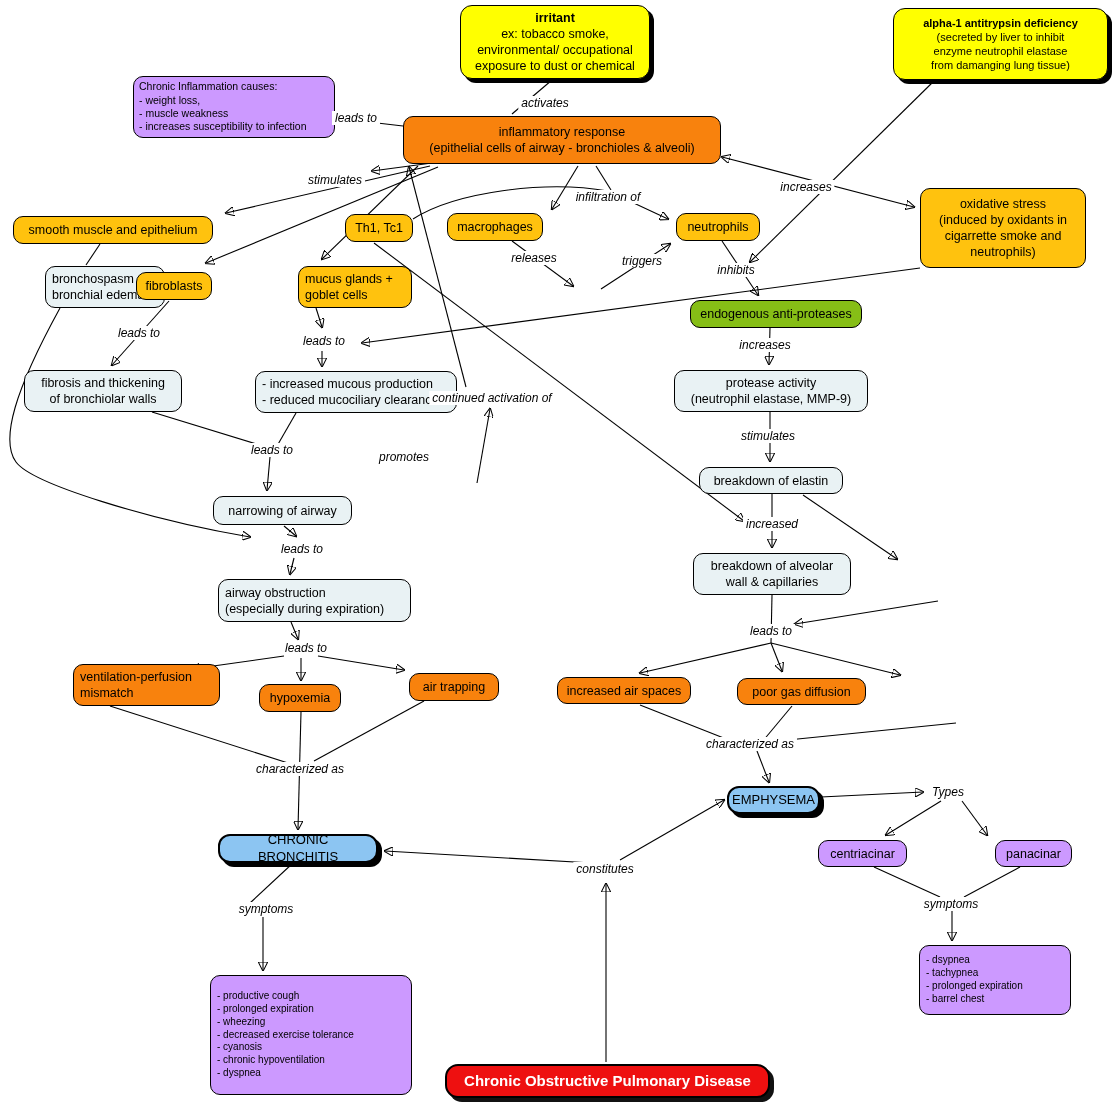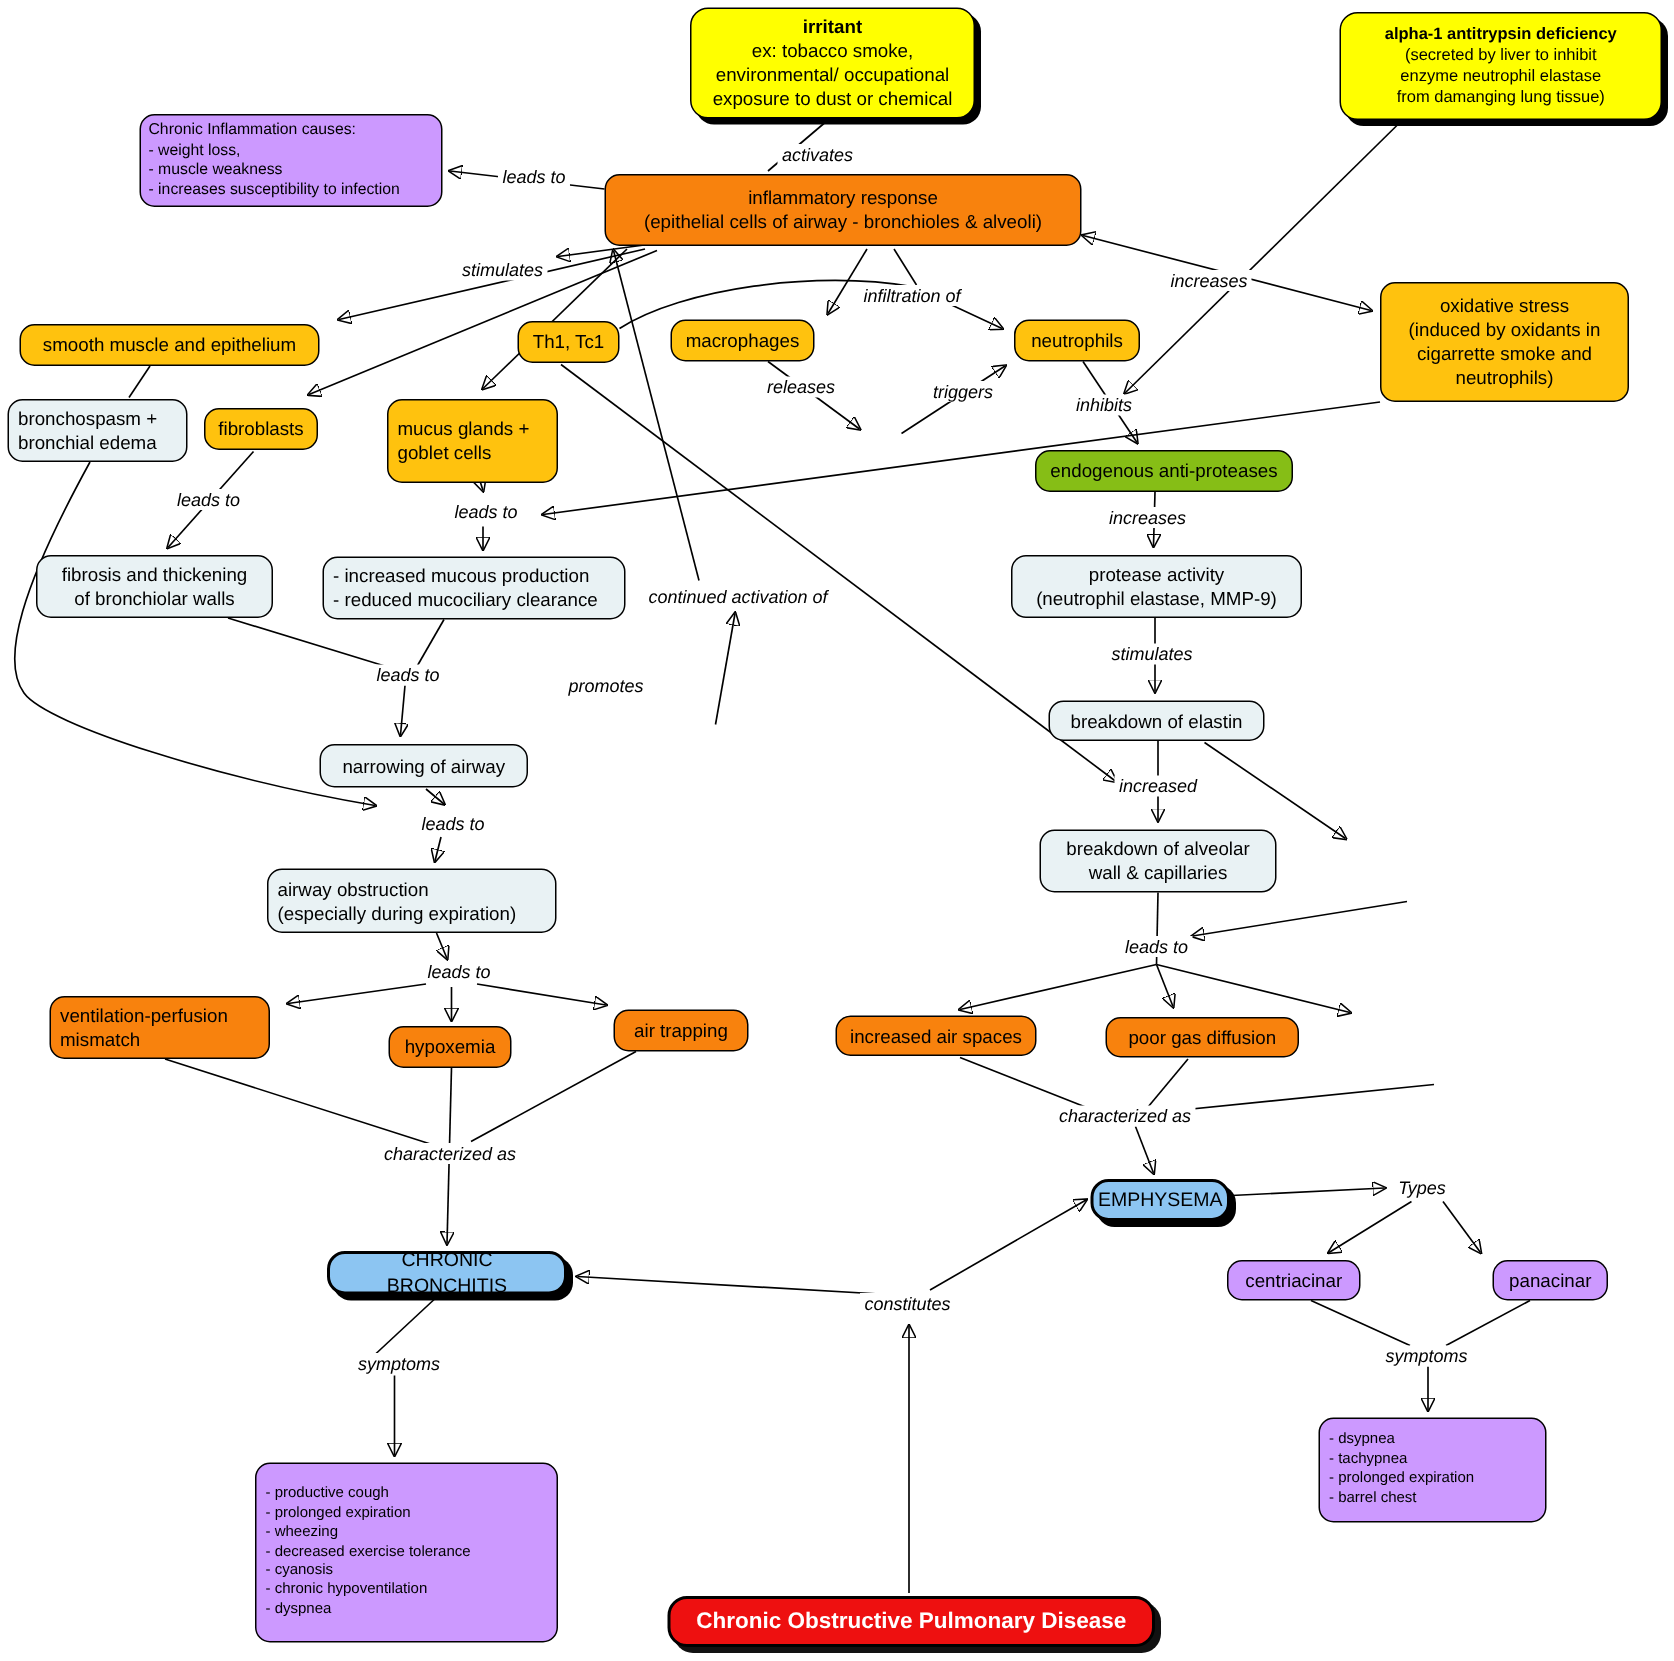--- a/index.html
+++ b/index.html
@@ -4,21 +4,21 @@
 <style>
   html,body{margin:0;padding:0;background:#fff;}
   #map{position:relative;width:1116px;height:1107px;background:#fff;overflow:hidden;
        font-family:"Liberation Sans",sans-serif;}
   #edges{position:absolute;left:0;top:0;z-index:1;}
   #edges line,#edges path{stroke:#000;stroke-width:1.1;fill:none;}
   .node{position:absolute;z-index:3;border:1px solid #000;border-radius:10px;
         box-sizing:border-box;display:flex;flex-direction:column;justify-content:center;
         padding:12px 6px;font-size:12.5px;line-height:1.28;text-align:center;
         white-space:pre-line;color:#000;}
-  .left{text-align:left;}
+  .left{text-align:left;margin-left:40px;}
   .title{font-weight:bold;display:block;}
   .it{font-style:italic;}
   .yellow{background:var(--yellow);box-shadow:4px 4px 0 #000;border-radius:12px;}
   .orange{background:var(--orange);}
   .gold{background:var(--gold);}
   .green{background:var(--green);}
   .light{background:var(--light);}
   .purple{background:var(--purple);}
   .blue{background:var(--blue);border:2px solid #000;box-shadow:4px 4px 0 #000;
         border-radius:12px;font-size:13px;align-items:center;}
@@ -153,21 +153,21 @@
 
   <div class="node light left" style="left:5px;top:266px;width:120px;height:42px">
     <span>bronchospasm +
 bronchial edema</span>
   </div>
 
   <div class="node gold" style="left:136px;top:272px;width:76px;height:28px">
     <span>fibroblasts</span>
   </div>
 
-  <div class="node gold left" style="left:258px;top:266px;width:114px;height:56px">
+  <div class="node gold left" style="left:258px;top:266px;width:114px;height:42px">
     <span>mucus glands +
 goblet cells</span>
   </div>
 
 
   <div class="node green" style="left:690px;top:300px;width:172px;height:28px">
     <span>endogenous anti-proteases</span>
   </div>
 
   <div class="node light left" style="left:215px;top:371px;width:202px;height:42px">

